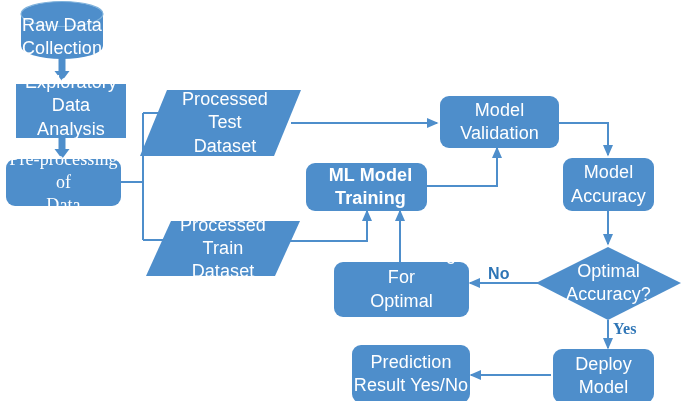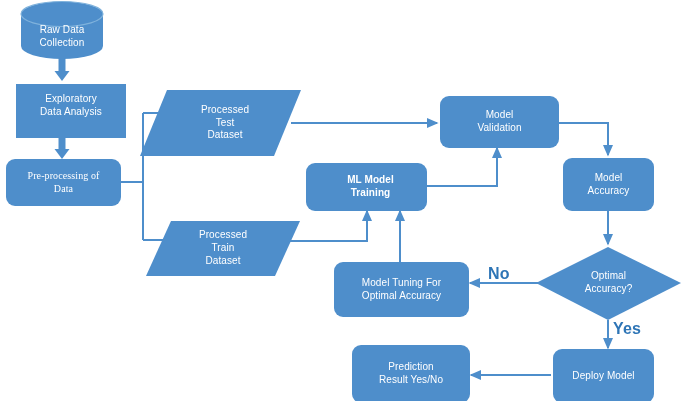--- a/index.html
+++ b/index.html
@@ -24,21 +24,21 @@
     width: 685px;
     height: 401px;
   }
   .node-label {
     position: absolute;
     display: flex;
     align-items: center;
     justify-content: center;
     text-align: center;
     color: #ffffff;
-    font-size: 10px;
+    font-size: 18px;
     line-height: 1.28;
     letter-spacing: 0.1px;
     pointer-events: none;
     white-space: pre-line;
   }
   .edge-label {
     position: absolute;
     color: #2E75B6;
     font-size: 16px;
     font-weight: bold;
@@ -166,15 +166,15 @@
   <div class="node-label" style="left:556px; top:255px; width:105px; height:56px;">Optimal
 Accuracy?</div>
 
   <div class="node-label" style="left:553px; top:349px; width:101px; height:54px;">Deploy Model</div>
 
   <div class="node-label" style="left:352px; top:345px; width:118px; height:58px;">Prediction
 Result Yes/No</div>
 
   <div class="edge-label" style="left:488px; top:265px;">No</div>
 
-  <div class="edge-label" style="left:613px; top:320px;">Yes</div>
+  <div class="edge-label" style="left:613px; top:320px;font-family:Liberation Serif, serif;">Yes</div>
 
 </div>
 
 </body></html>

